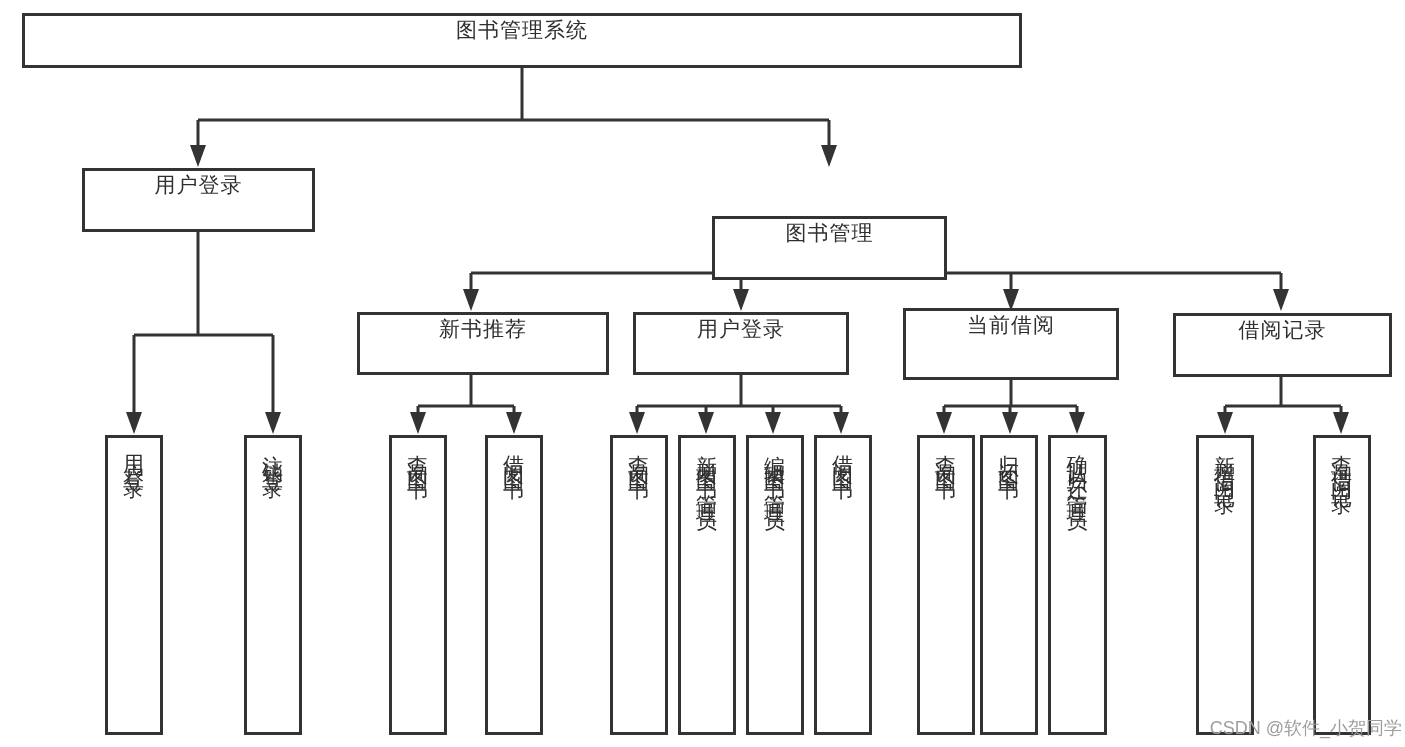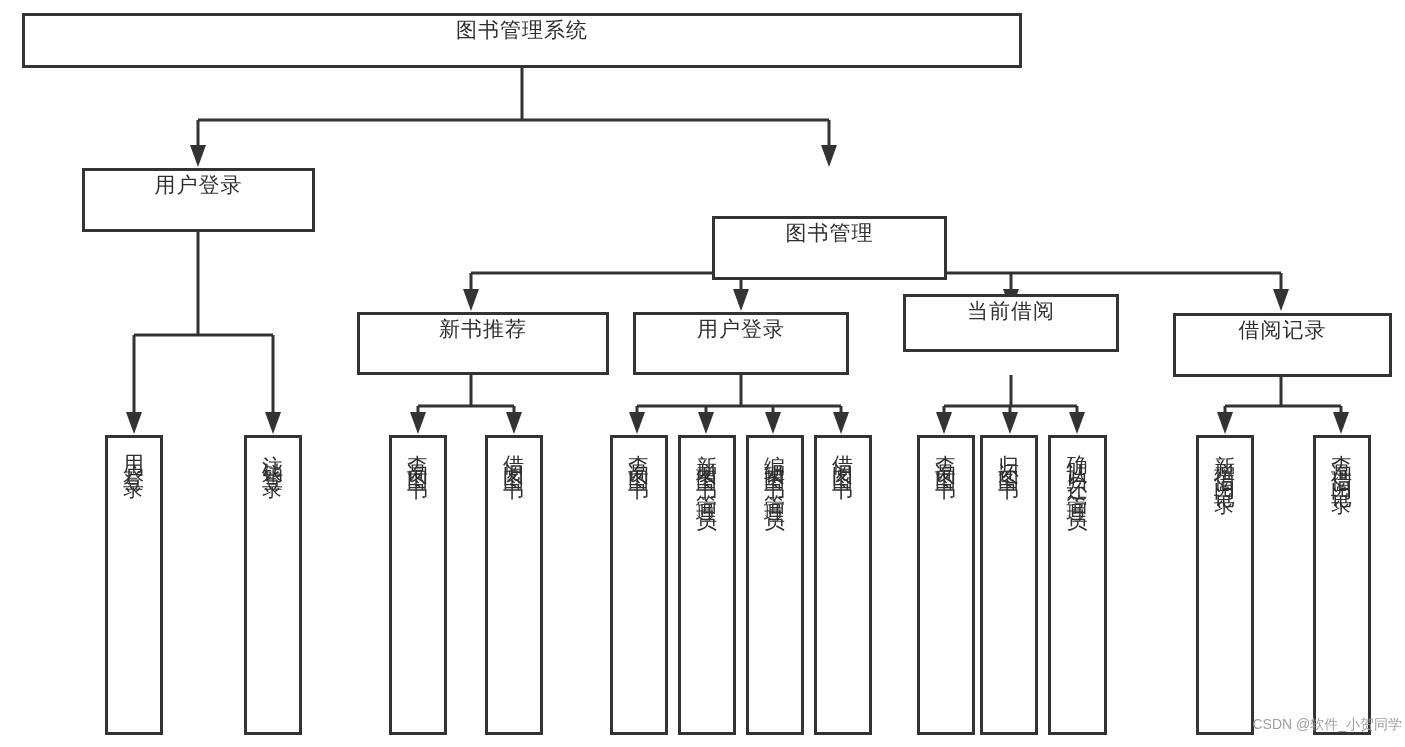--- a/index.html
+++ b/index.html
@@ -20,21 +20,21 @@
   .hlabel {
     font-size:21px; color:var(--text); letter-spacing:1px; white-space:nowrap;
   }
   .leaf { top:435px; width:58px; height:300px; }
   .vlabel {
     writing-mode:vertical-rl; text-orientation:mixed;
     font-size:21px; letter-spacing:8px; color:var(--text); line-height:1;
   }
   .watermark {
     position:absolute; top:716px; right:3px; z-index:10;
-    font-size:14px; color:var(--watermark); white-space:nowrap;
+    font-size:18px; color:var(--watermark); white-space:nowrap;
   }
 </style>
 </head>
 <body>
 
 <div class="canvas">
 
   <svg class="connectors" viewBox="0 0 1405 747" aria-hidden="true">
 
     <path d="M522 68 V120 M198 120 H829 M198 120 V149 M829 120 V149"></path>
@@ -81,21 +81,21 @@
   <div class="box" style="left:712px; top:168px; width:235px; height:64px;margin-top:48px;">
     <span class="hlabel">图书管理</span>
   </div>
 
   <div class="box" style="left:357px; top:312px; width:252px; height:63px;">
     <span class="hlabel">新书推荐</span>
   </div>
   <div class="box" style="left:633px; top:312px; width:216px; height:63px;">
     <span class="hlabel">用户登录</span>
   </div>
-  <div class="box" style="left:903px; top:294px; width:216px; height:58px;">
+  <div class="box" style="left:903px; top:308px; width:216px; height:72px;">
     <span class="hlabel">当前借阅</span>
   </div>
   <div class="box" style="left:1173px; top:313px; width:219px; height:64px;">
     <span class="hlabel">借阅记录</span>
   </div>
 
   <div class="box leaf" style="left:105px;">
     <span class="vlabel">用户登录</span>
   </div>
   <div class="box leaf" style="left:244px;">

